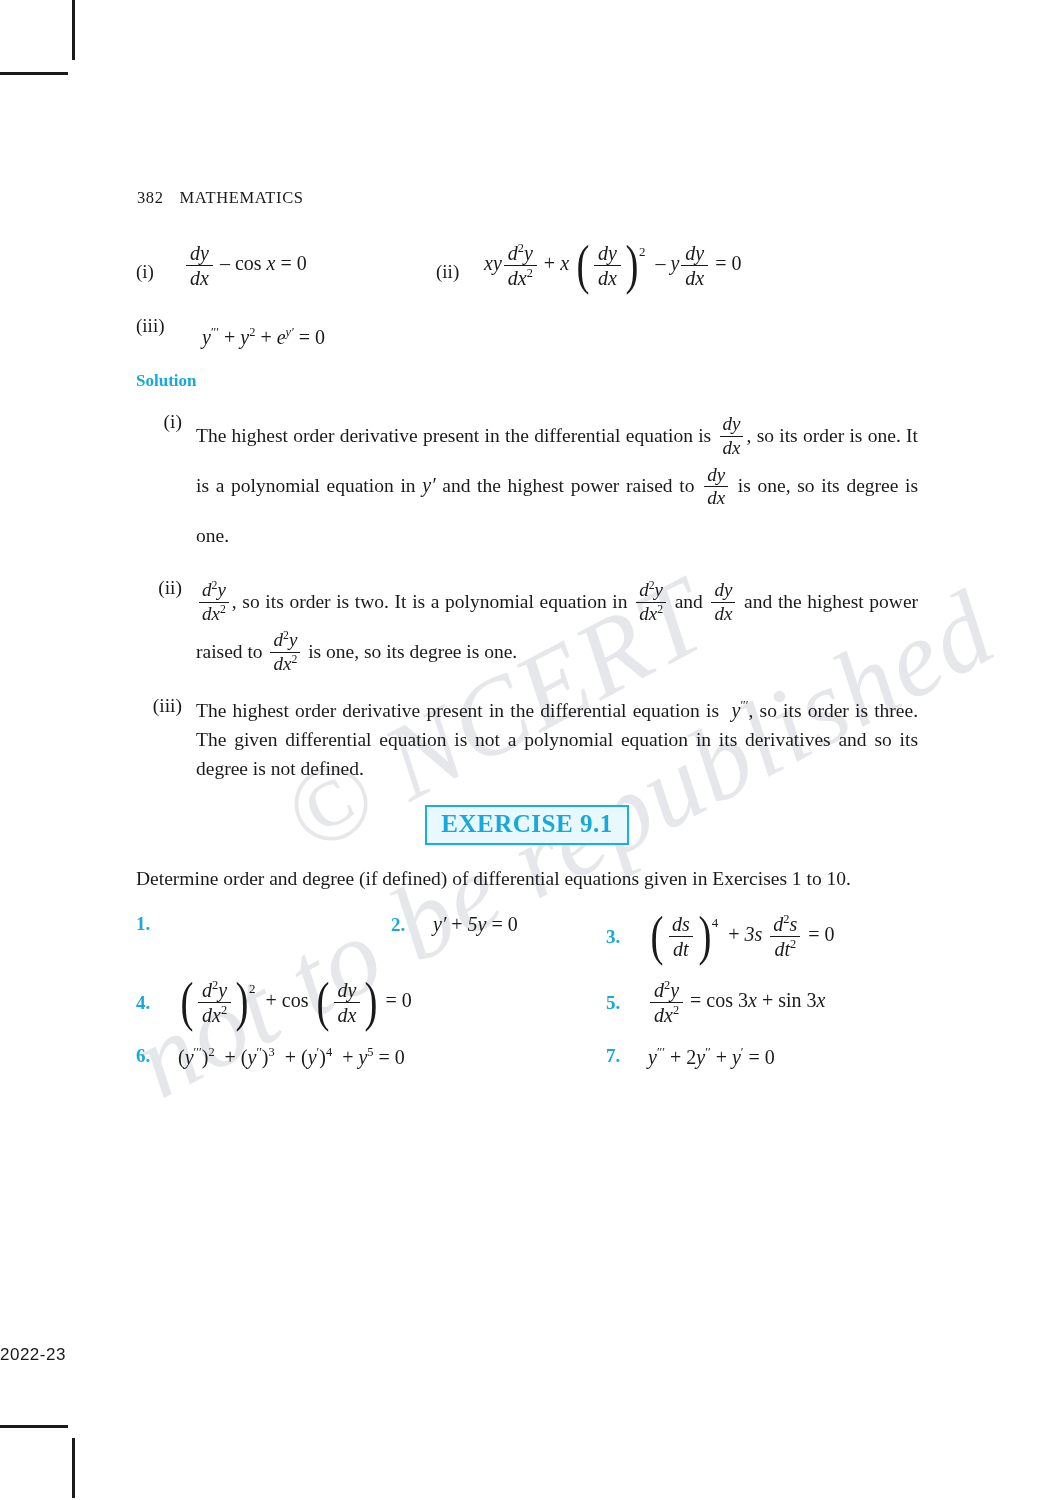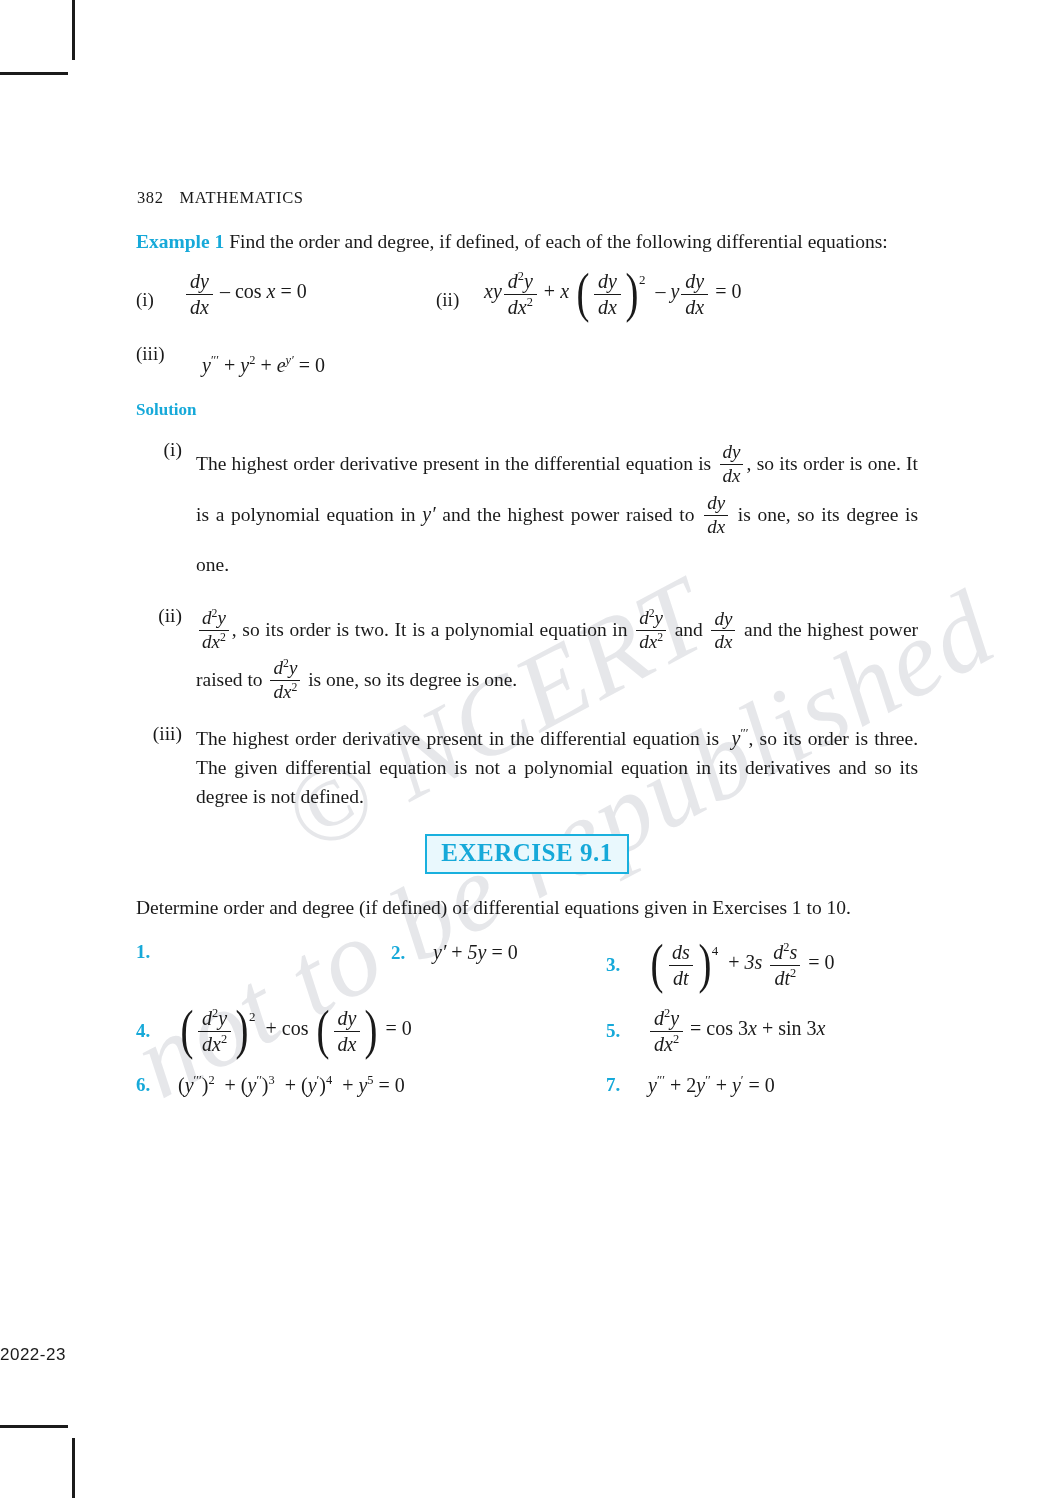--- a/index.html
+++ b/index.html
@@ -229,24 +229,20 @@
 </div>
 
 <div class="page">
 
   <div class="running-head">
     <span class="pg">382</span><span>MATHEMATICS</span>
   </div>
 
   <div class="content">
 
-    <p class="para">
-      <span class="accent">Example 1</span>
-      <span>Find the order and degree, if defined, of each of the following differential equations:</span>
-    </p>
 
     <div class="eqrow">
       <div class="slot" style="width:300px;">
         <span class="lbl">(i)</span>
         <span class="m">
           <span class="frac">
               <span class="top">dy</span>
               <span class="bot">dx</span>
             </span>
           <span class="mr">–&nbsp;cos</span>&nbsp;<span>x</span>&nbsp;<span class="mr">=&nbsp;0</span>

